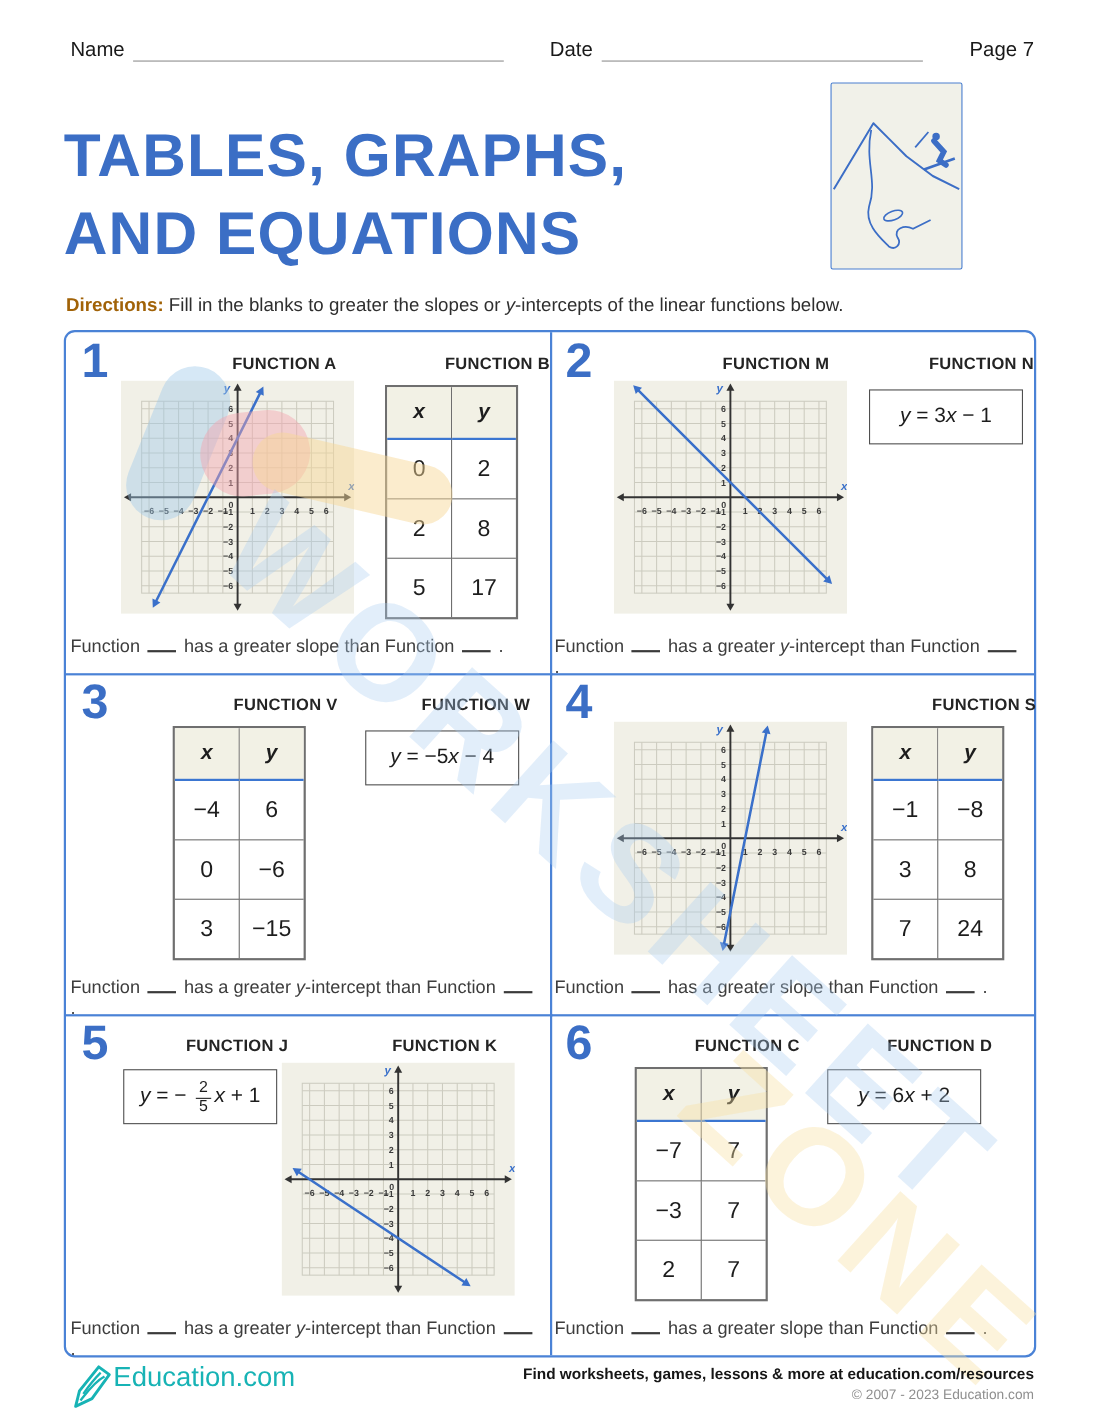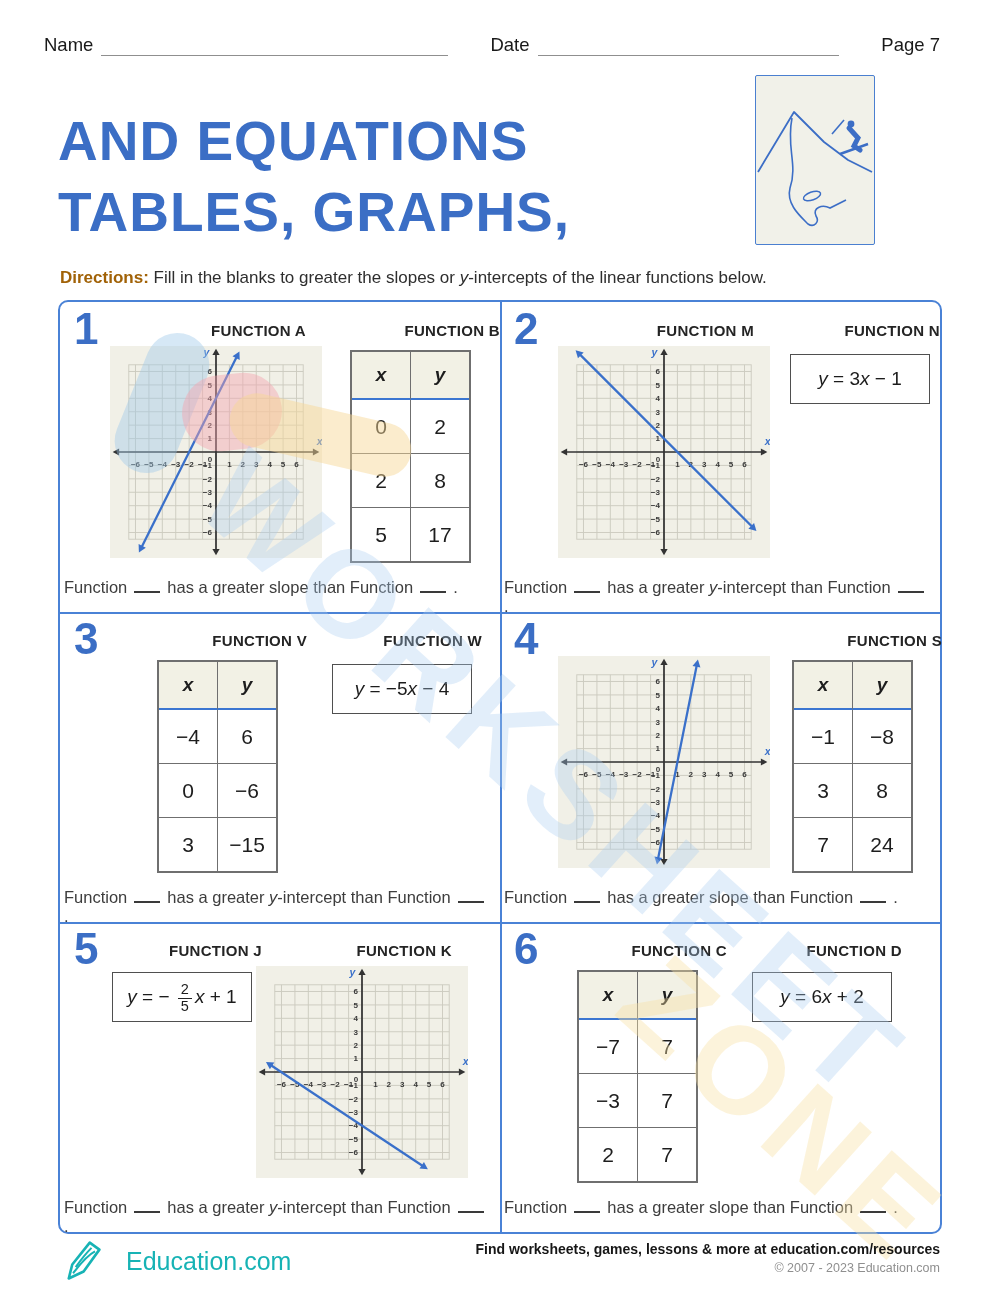--- a/index.html
+++ b/index.html
@@ -6,21 +6,21 @@
   .page{position:relative;width:1000px;height:1294px;background:#ffffff;
         font-family:"Liberation Sans",sans-serif;overflow:hidden;margin:0 auto}
 
   
   .wm{position:absolute;font-weight:800;letter-spacing:10px;white-space:nowrap;
       transform:rotate(42deg);transform-origin:left top;pointer-events:none;z-index:6}
   .wm-blue{left:268px;top:424px;font-size:124px;color:rgba(171,205,240,0.34)}
   .wm-yellow{left:688px;top:928px;font-size:124px;color:rgba(247,224,166,0.40)}
 
   
-  .hdr{position:absolute;top:34px;left:44px;right:60px;display:flex;align-items:flex-end;
+  .hdr{position:absolute;top:34px;left:64px;right:60px;display:flex;align-items:flex-end;
        gap:8px;font-size:18.5px;color:#191919;font-weight:500}
   .hline{border-bottom:1.6px solid #8f8f8f;height:18px}
   .hd2{margin-left:34px}.hpg{margin-left:34px}
 
   
   .pretitle{position:absolute;top:72px;left:60px;font-size:27px;font-weight:700;color:#262626}
   .bigtitle{position:absolute;top:106px;left:58px;font-size:55px;line-height:71px;
             font-weight:800;color:#3b6ec5;letter-spacing:1px}
   .illus{position:absolute;left:755px;top:75px;width:118px;height:168px;
          border:1.6px solid #4a7fd0;background:#f1f1e9;border-radius:2px}
@@ -67,21 +67,21 @@
          min-height:40px;padding:4px 10px;border:1.6px solid #4f4f4f;background:#fff;
          font-size:19px;color:#1c1c1c;white-space:pre}
   .eqbox em{font-style:italic}
   .frac{display:inline-flex;flex-direction:column;align-items:center;line-height:1.1;
         font-size:14.5px;margin:0 3px;transform:translateY(1px)}
   .fnum{border-bottom:1.6px solid #222;padding:0 3px}
   .fden{padding:0 3px}
 
   
   .footer{position:absolute;left:60px;right:60px;top:1238px;height:52px;z-index:7}
-  .brand{display:flex;align-items:center;gap:24px}
+  .brand{display:flex;gap:1px}
   .brandname{font-size:25px;color:#17b3b5;font-weight:500}
   .fright{position:absolute;right:0;top:3px;text-align:right}
   .fline1{font-size:14px;color:#161616;font-weight:600}
   .fline2{font-size:12.5px;color:#8f8f8f;margin-top:4px}
 </style>
 </head>
 <body>
 
 <div class="page">
 
@@ -90,22 +90,22 @@
 
   <div class="hdr">
     <span class="hlbl">Name</span>
     <span class="hline" style="flex:1.15"></span>
     <span class="hlbl hd2">Date</span>
     <span class="hline" style="flex:1"></span>
     <span class="hlbl hpg">Page 7</span>
   </div>
 
   <div class="bigtitle">
+    <div>TABLES, GRAPHS,</div>
     <div>AND EQUATIONS</div>
-    <div>TABLES, GRAPHS,</div>
   </div>
 
   <div class="illus">
     <svg width="118" height="168" viewBox="0 0 118 168">
       <path d="M2 96 L38 36 L52 50 L68 66 L92 84 L116 96" fill="none" stroke="#3c6ec6" stroke-width="1.8" stroke-linejoin="round"></path>
       <path d="M36 42 C30 72 42 88 34 112 C30 128 44 140 52 148 C58 152 64 146 60 140 C56 132 66 128 74 132 L90 124" fill="none" stroke="#3c6ec6" stroke-width="1.6"></path>
       <ellipse cx="56" cy="120" rx="9" ry="4" fill="none" stroke="#3c6ec6" stroke-width="1.5" transform="rotate(-20 56 120)"></ellipse>
       <g>
         <circle cx="95" cy="48" r="3.4" fill="#3c6ec6"></circle>
         <path d="M93 52 L102 62 L98 70 L104 74" stroke="#3c6ec6" stroke-width="5" fill="none" stroke-linecap="round"></path>

